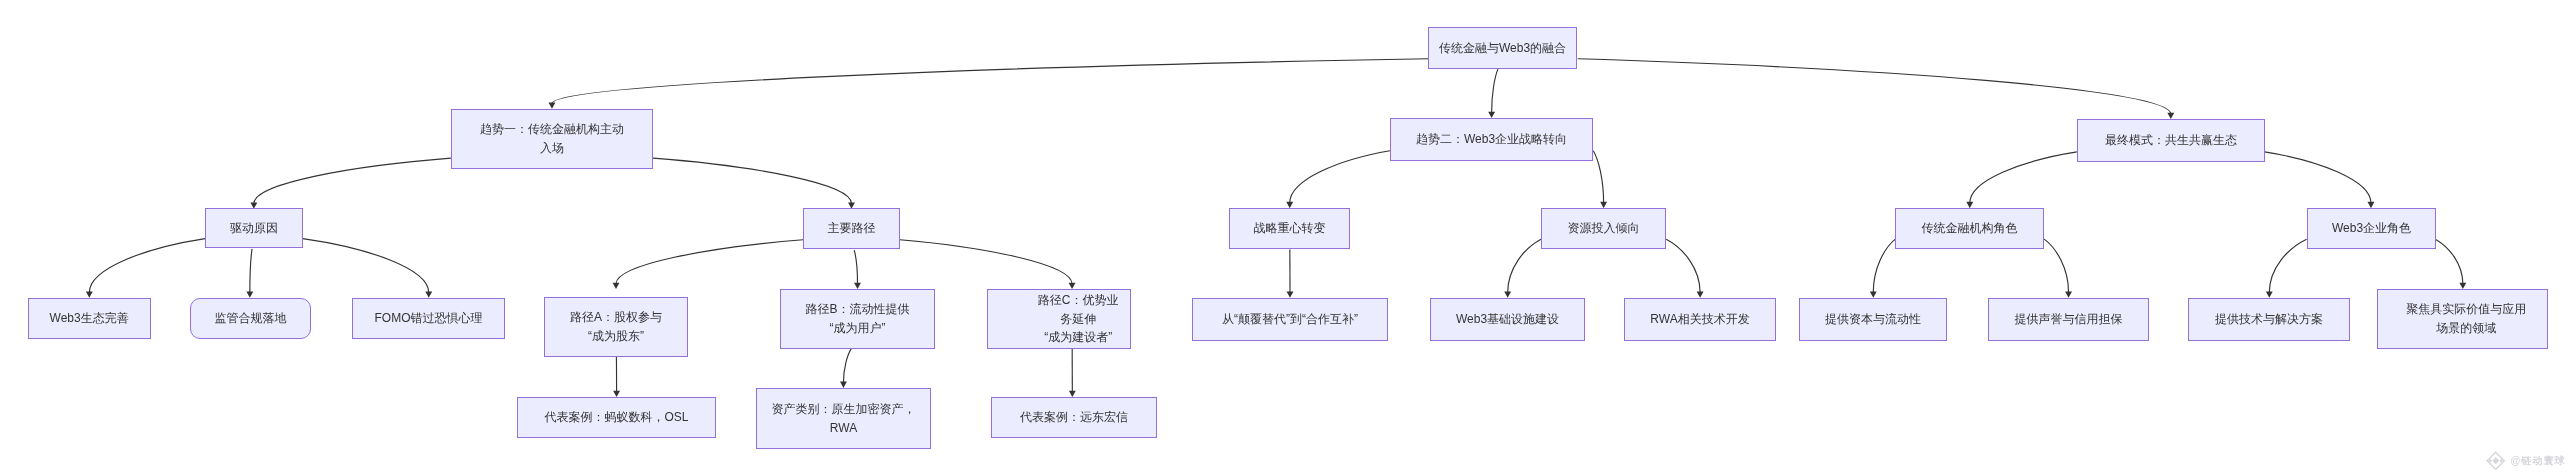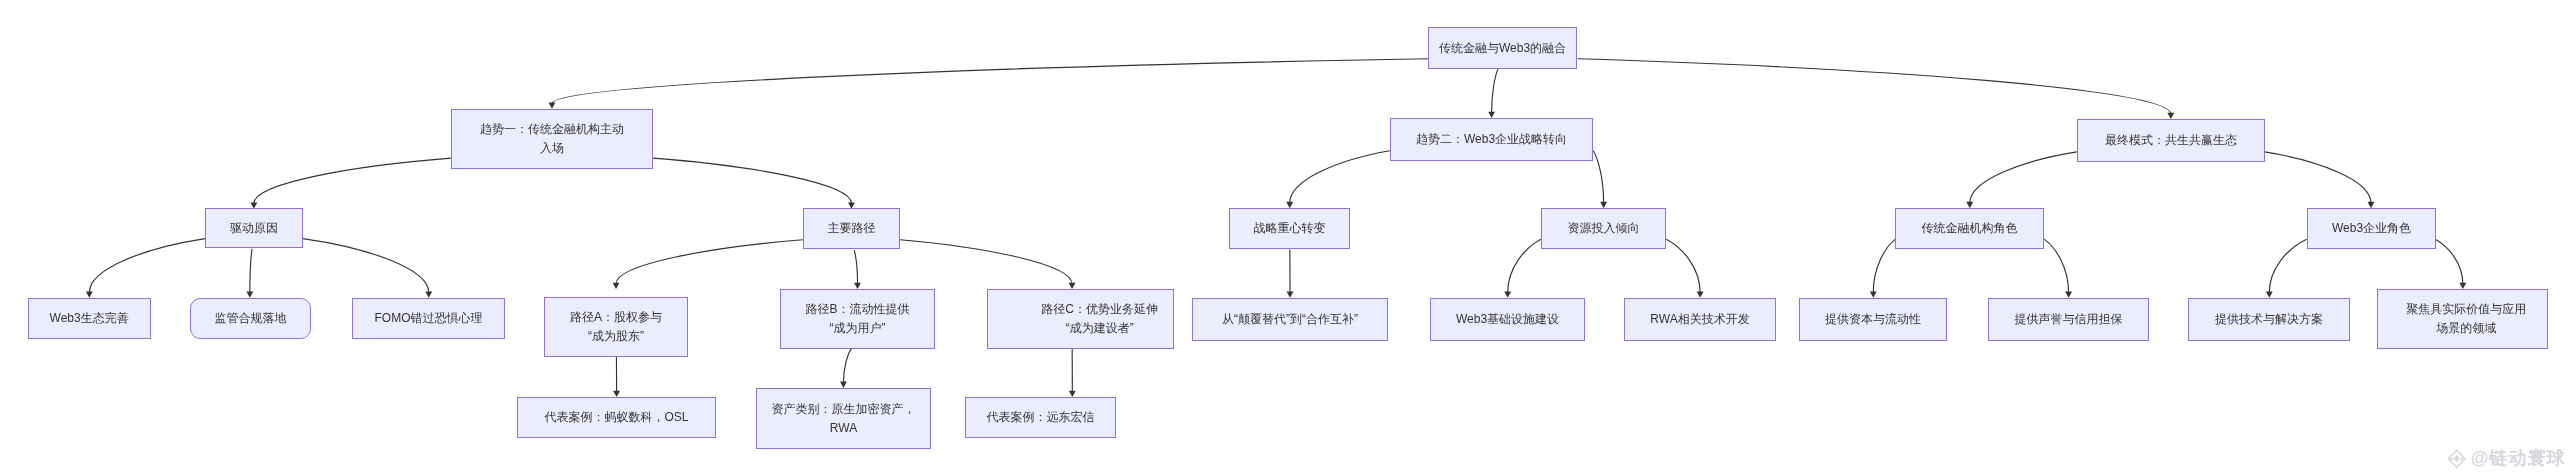--- a/index.html
+++ b/index.html
@@ -43,21 +43,21 @@
     padding: 2.3px 5.7px;
   }
   #watermark {
     position: absolute;
     right: 10.3px;
     bottom: 5.7px;
     display: flex;
     align-items: center;
     gap: 4.6px;
     color: var(--wm-color, #d6d6dc);
-    font-size: 18px;
+    font-size: 10px;
     font-weight: bold;
     letter-spacing: 1.1px;
     user-select: none;
   }
   #watermark svg { display: block; }
 </style>
 </head>
 <body>
 
 <div id="canvas" style="background: rgb(255, 255, 255);">
@@ -119,26 +119,26 @@
 入场</div>
       <div class="node" style="left: 205px; top: 208px; width: 98px; height: 40px;">驱动原因</div>
       <div class="node" style="left: 27.6px; top: 298px; width: 123px; height: 41px;">Web3生态完善</div>
       <div class="node" style="left: 190px; top: 298px; width: 121px; height: 41px; border-radius: 10px;">监管合规落地</div>
       <div class="node" style="left: 352px; top: 298px; width: 153px; height: 41px;">FOMO错过恐惧心理</div>
       <div class="node" style="left: 803px; top: 208px; width: 97px; height: 41px;">主要路径</div>
       <div class="node" style="left: 544px; top: 289px; width: 144px; height: 60px; margin-top: 8px;">路径A：股权参与
 “成为股东”</div>
       <div class="node" style="left: 780px; top: 289px; width: 155px; height: 60px;">路径B：流动性提供
 “成为用户”</div>
-      <div class="node" style="left: 987px; top: 289px; width: 187px; height: 60px; padding-left: 44px;">路径C：优势业务延伸
+      <div class="node" style="left: 987px; top: 289px; width: 144px; height: 60px; padding-left: 44px;">路径C：优势业务延伸
 “成为建设者”</div>
       <div class="node" style="left: 756px; top: 388px; width: 175px; height: 61px;">资产类别：原生加密资产，
 RWA</div>
       <div class="node" style="left: 517px; top: 397px; width: 199px; height: 41px;">代表案例：蚂蚁数科，OSL</div>
-      <div class="node" style="left: 965px; top: 397px; width: 151px; height: 41px;">代表案例：远东宏信</div>
+      <div class="node" style="left: 991px; top: 397px; width: 166px; height: 41px;">代表案例：远东宏信</div>
       <div class="node" style="left: 1390px; top: 118px; width: 203px; height: 43px;">趋势二：Web3企业战略转向</div>
       <div class="node" style="left: 1229px; top: 208px; width: 121px; height: 41px;">战略重心转变</div>
       <div class="node" style="left: 1541px; top: 208px; width: 125px; height: 41px;">资源投入倾向</div>
       <div class="node" style="left: 1192px; top: 298px; width: 196px; height: 43px;">从“颠覆替代”到“合作互补”</div>
       <div class="node" style="left: 1430px; top: 298px; width: 155px; height: 43px;">Web3基础设施建设</div>
       <div class="node" style="left: 1624px; top: 298px; width: 152px; height: 43px;">RWA相关技术开发</div>
       <div class="node" style="left: 2077px; top: 119px; width: 188px; height: 43px;">最终模式：共生共赢生态</div>
       <div class="node" style="left: 1895px; top: 208px; width: 149px; height: 41px;">传统金融机构角色</div>
       <div class="node" style="left: 2307px; top: 208px; width: 129px; height: 41px;">Web3企业角色</div>
       <div class="node" style="left: 1799px; top: 298px; width: 148px; height: 43px;">提供资本与流动性</div>

